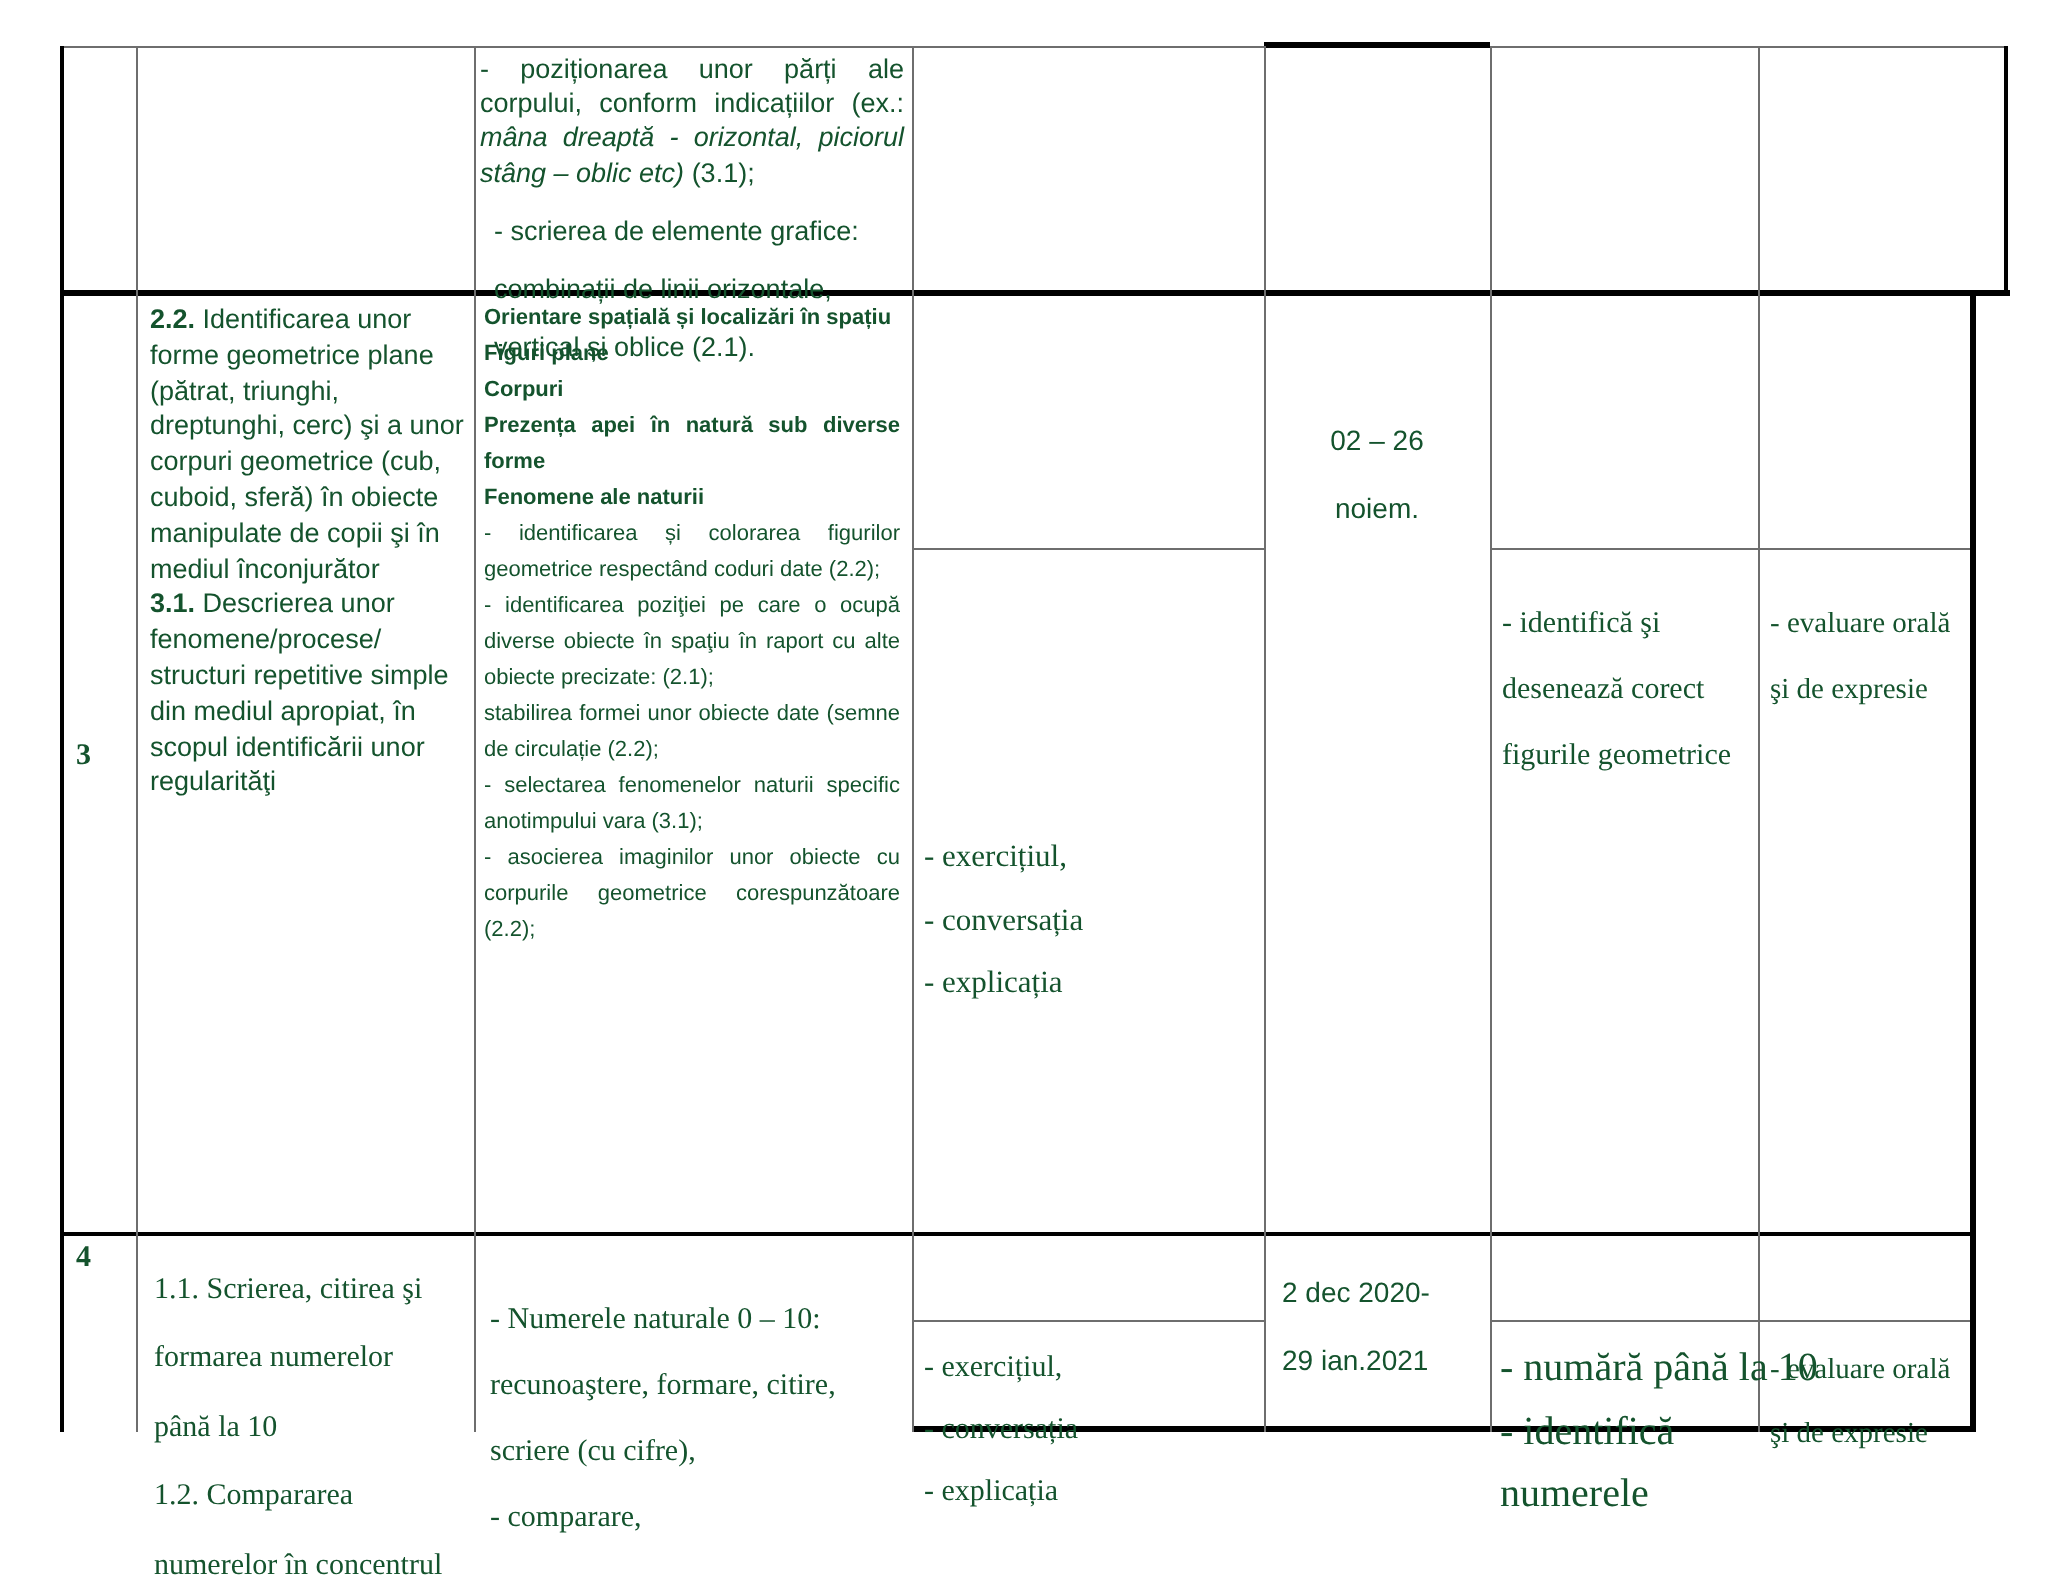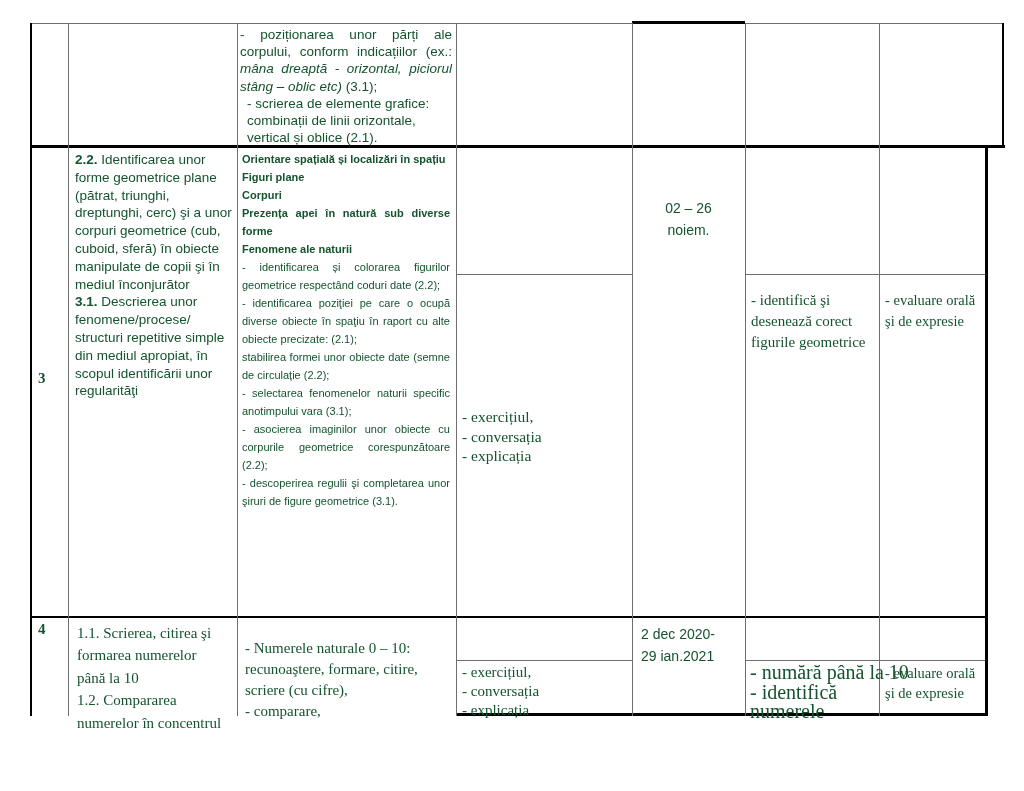--- a/index.html
+++ b/index.html
@@ -7,21 +7,21 @@
         font-family:"Liberation Sans",sans-serif;overflow:hidden;}
   .vl{position:absolute;width:1px;background:#6e6e6e;}
   .hl{position:absolute;height:1px;background:#6e6e6e;}
   .vl.thk,.hl.thk{background:#000;}
   .cell{position:absolute;}
   .sans{font-family:"Liberation Sans",sans-serif;}
   .serif{font-family:"Liberation Serif",serif;}
   p{margin:0;padding:0;}
   .cj{text-align:justify;}
   .bj{font-weight:bold;text-align:justify;}
-  .ln{white-space:nowrap;}
+  .ln{white-space:nowrap;margin-top:12px;}
   .num{font-family:"Liberation Serif",serif;font-weight:bold;font-size:15px;}
 </style>
 </head>
 <body>
 
 <div class="page">
 
   <div class="hl" style="left:30px;top:23px;width:974px;"></div>
   <div class="hl thk" style="left:632px;top:21px;width:113px;height:3px;"></div>
 
@@ -67,21 +67,20 @@
     <p class="bj">Orientare spațială și localizări în spațiu</p>
     <p class="bj">Figuri plane</p>
     <p class="bj">Corpuri</p>
     <p class="bj">Prezența apei în natură sub diverse forme</p>
     <p class="bj">Fenomene ale naturii</p>
     <p class="cj">- identificarea și colorarea figurilor geometrice respectând coduri date (2.2);</p>
     <p class="cj">- identificarea poziţiei pe care o ocupă diverse obiecte în spaţiu în raport cu alte obiecte precizate: (2.1);</p>
     <p class="cj">stabilirea formei unor obiecte date (semne de circulație (2.2);</p>
     <p class="cj">- selectarea fenomenelor naturii specific anotimpului vara (3.1);</p>
     <p class="cj">- asocierea imaginilor unor obiecte cu corpurile geometrice corespunzătoare (2.2);</p>
-    <p class="cj">- descoperirea regulii şi completarea unor şiruri de figure geometrice (3.1).</p>
   </div>
 
   <div class="cell serif" style="left:462px;top:407px;width:162px;font-size:15.5px;line-height:19.5px;">
     <div class="ln">- exercițiul,</div>
     <div class="ln">- conversația</div>
     <div class="ln">- explicația</div>
   </div>
 
   <div class="cell sans" style="left:633px;top:197px;width:111px;font-size:14px;line-height:22px;text-align:center;">
     <div class="ln">02 – 26</div>

